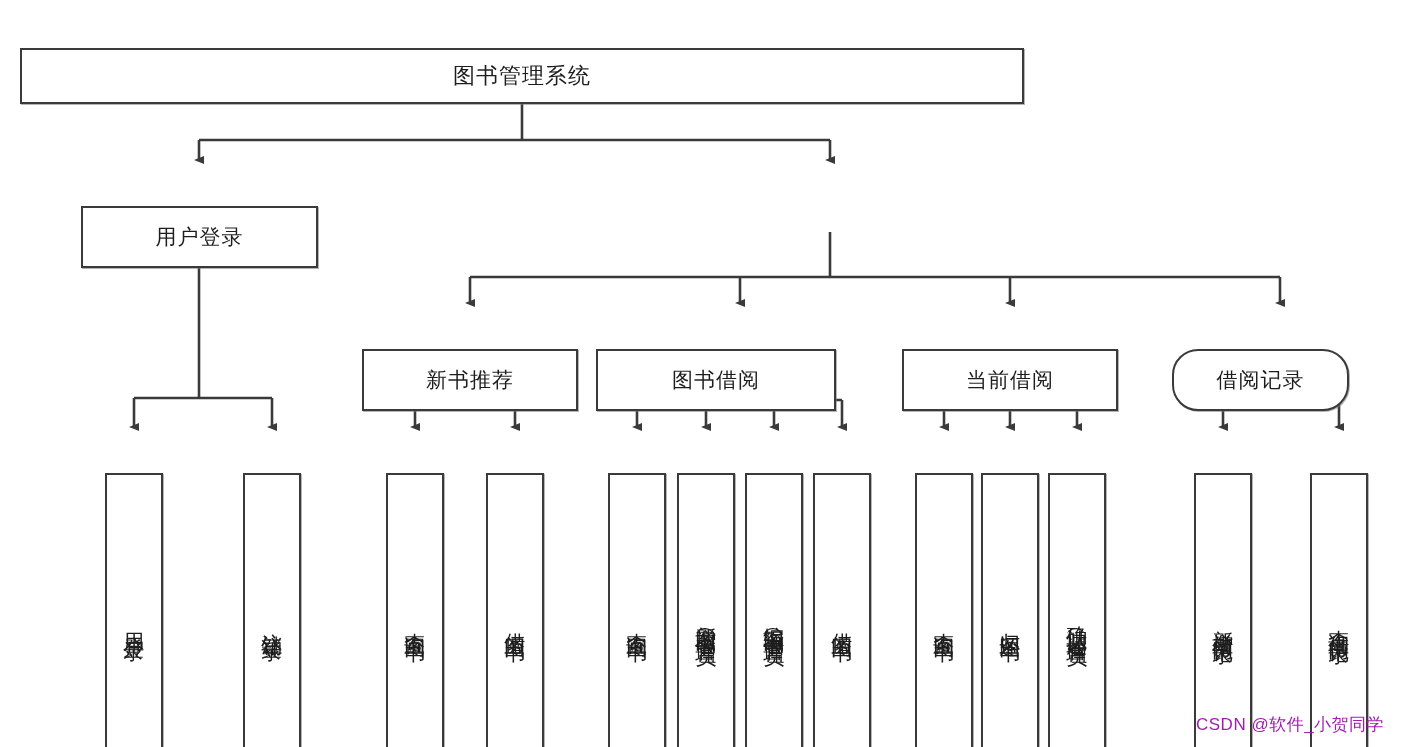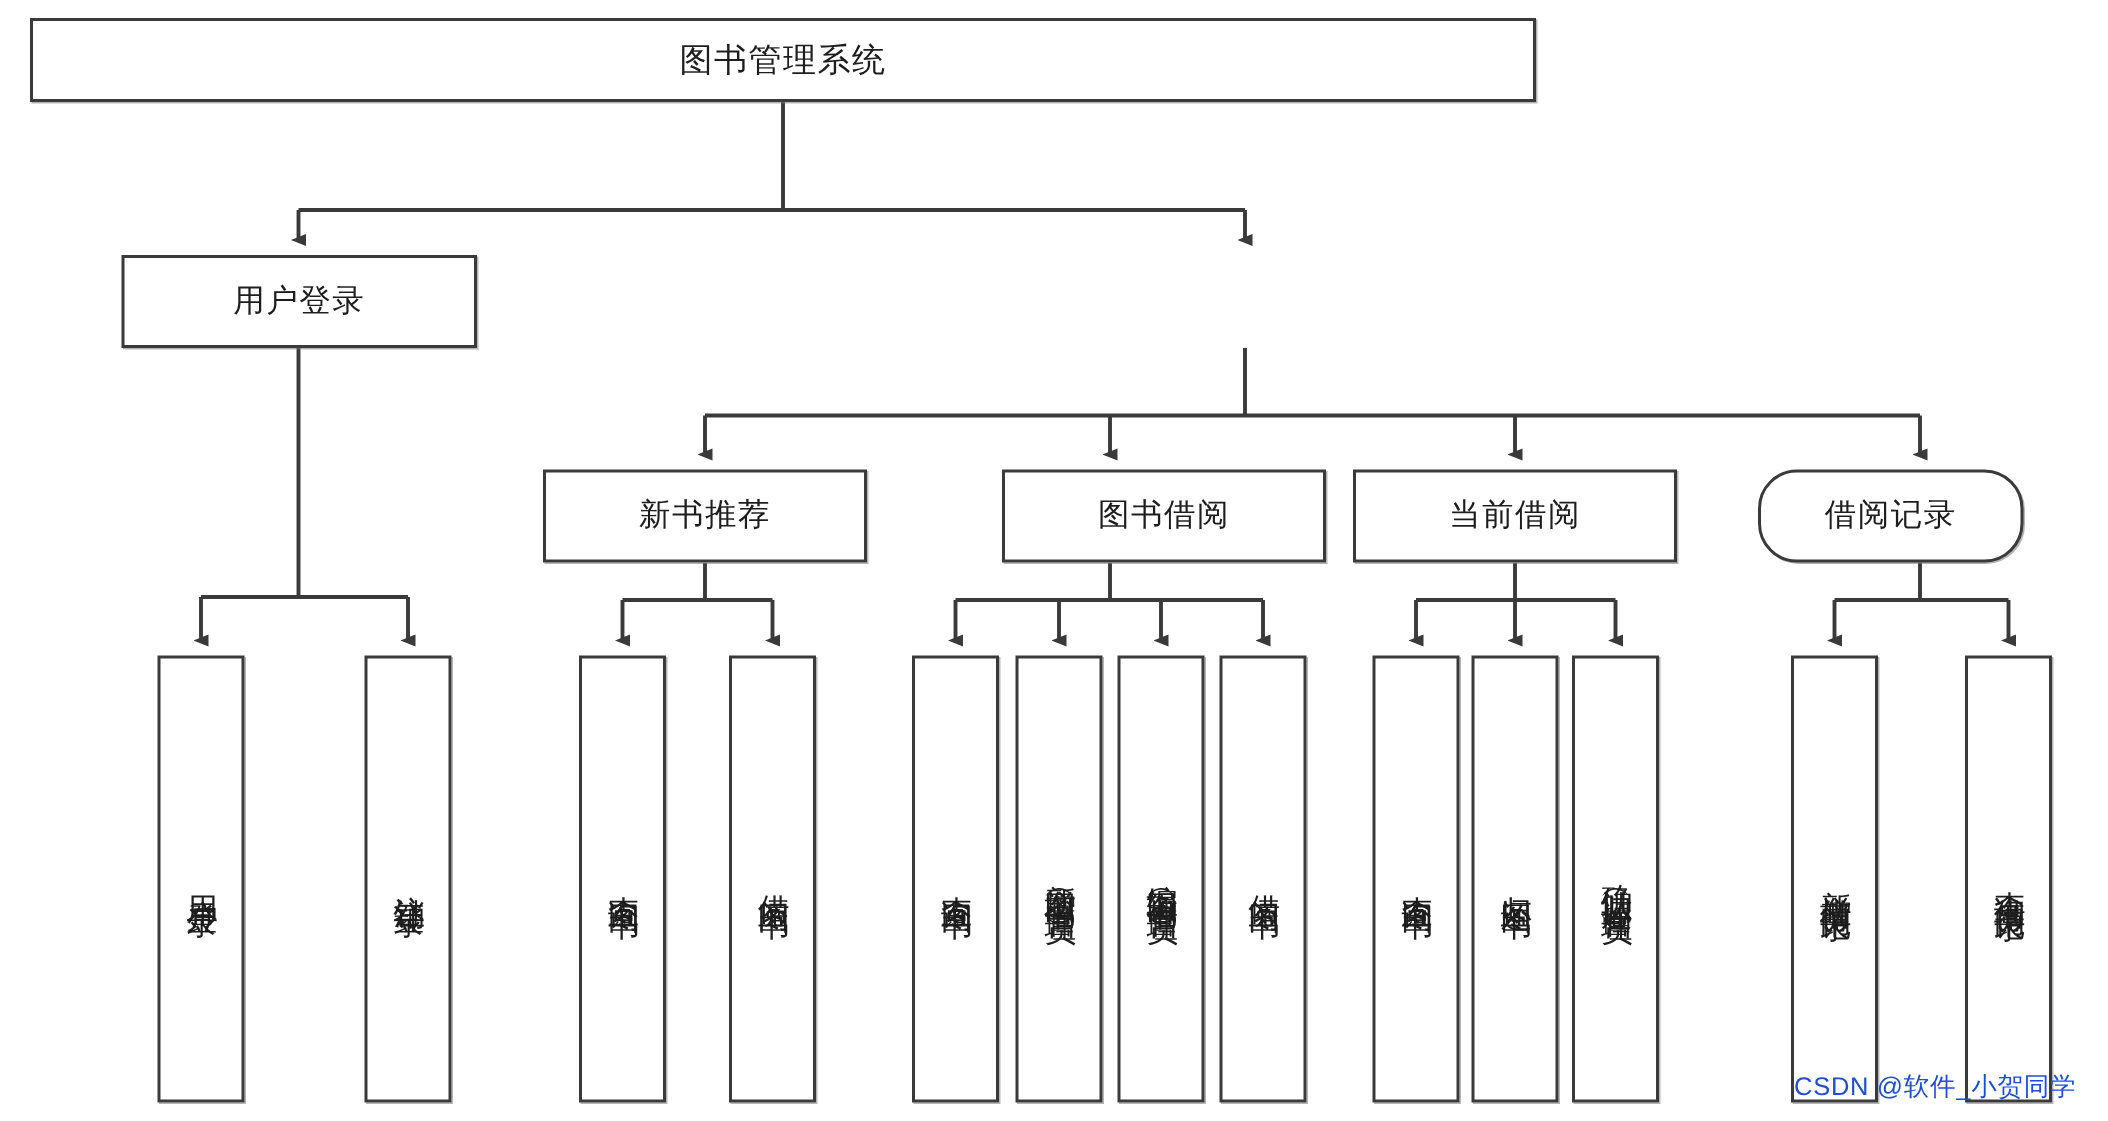--- a/index.html
+++ b/index.html
@@ -29,20 +29,21 @@
     position: absolute;
     box-sizing: border-box;
     border: 2px solid #3a3a3a;
     background: #ffffff;
     display: flex;
     align-items: center;
     justify-content: center;
     text-align: center;
     color: #1d1d1d;
     box-shadow: 1px 1px 0 0 rgba(120,120,120,0.55);
+    margin-top: 36px;
   }
   .node.h {
     font-size: 21px;
     line-height: 1.25;
     letter-spacing: 1px;
   }
   .node.root {
     font-size: 22px;
   }
   .node.v {
@@ -53,21 +54,21 @@
     writing-mode: vertical-rl;
     text-orientation: upright;
     line-height: 1.22;
     letter-spacing: 3px;
     white-space: nowrap;
     display: block;
   }
   .watermark {
     position: absolute;
     font-size: 17px;
-    color: #1d4ed8;
+    color: #a21caf;
     letter-spacing: 0.5px;
     white-space: nowrap;
   }
 </style>
 </head>
 <body>
 
 <div id="canvas">
 
   <svg class="edges" viewBox="0 0 1405 747" xmlns="http://www.w3.org/2000/svg">
@@ -124,21 +125,21 @@
     <span>图书管理系统</span>
   </div>
 
   <div class="node h" style="left:81px; top:170px; width:237px; height:62px;">
     <span>用户登录</span>
   </div>
 
   <div class="node h" style="left:362px; top:313px; width:216px; height:62px;align-items:center;">
     <span>新书推荐</span>
   </div>
-  <div class="node h" style="left:668px; top:313px; width:216px; height:62px;">
+  <div class="node h" style="left:596px; top:313px; width:240px; height:62px;">
     <span>图书借阅</span>
   </div>
   <div class="node h" style="left:902px; top:313px; width:216px; height:62px;">
     <span>当前借阅</span>
   </div>
   <div class="node h" style="left:1172px; top:313px; width:177px; height:62px;border-radius:26px;">
     <span>借阅记录</span>
   </div>
 
   <div class="node v" style="left:105px; top:437px; width:58px; height:298px;">

